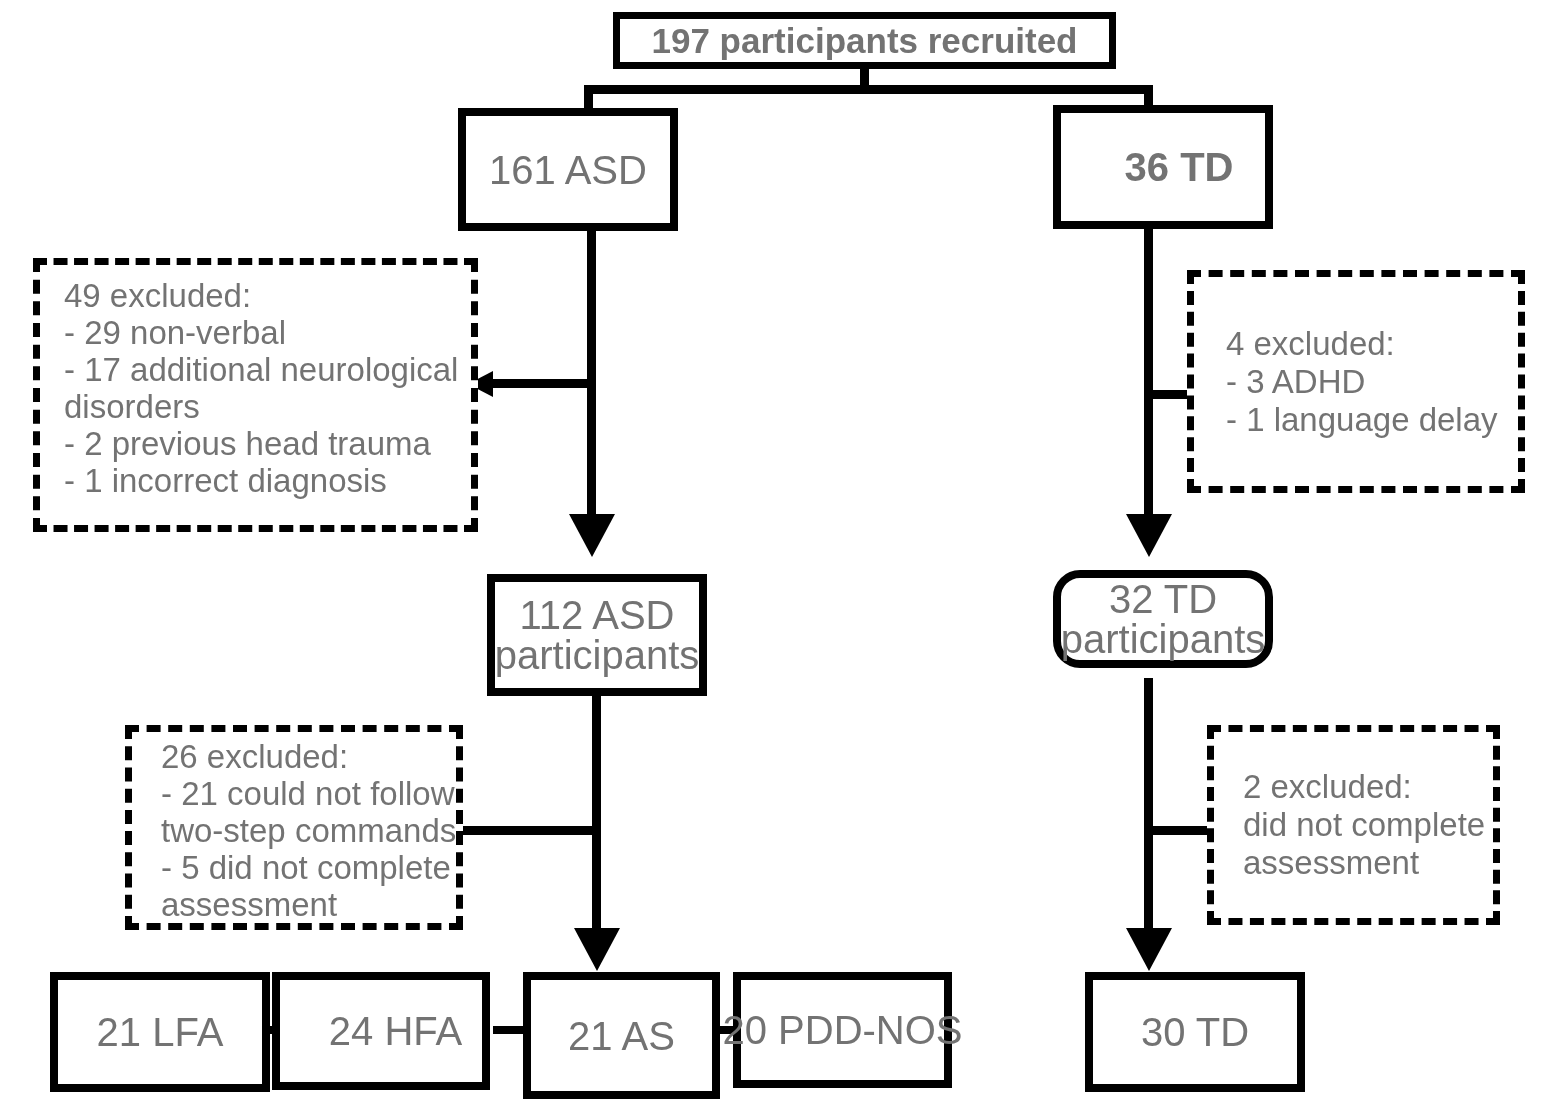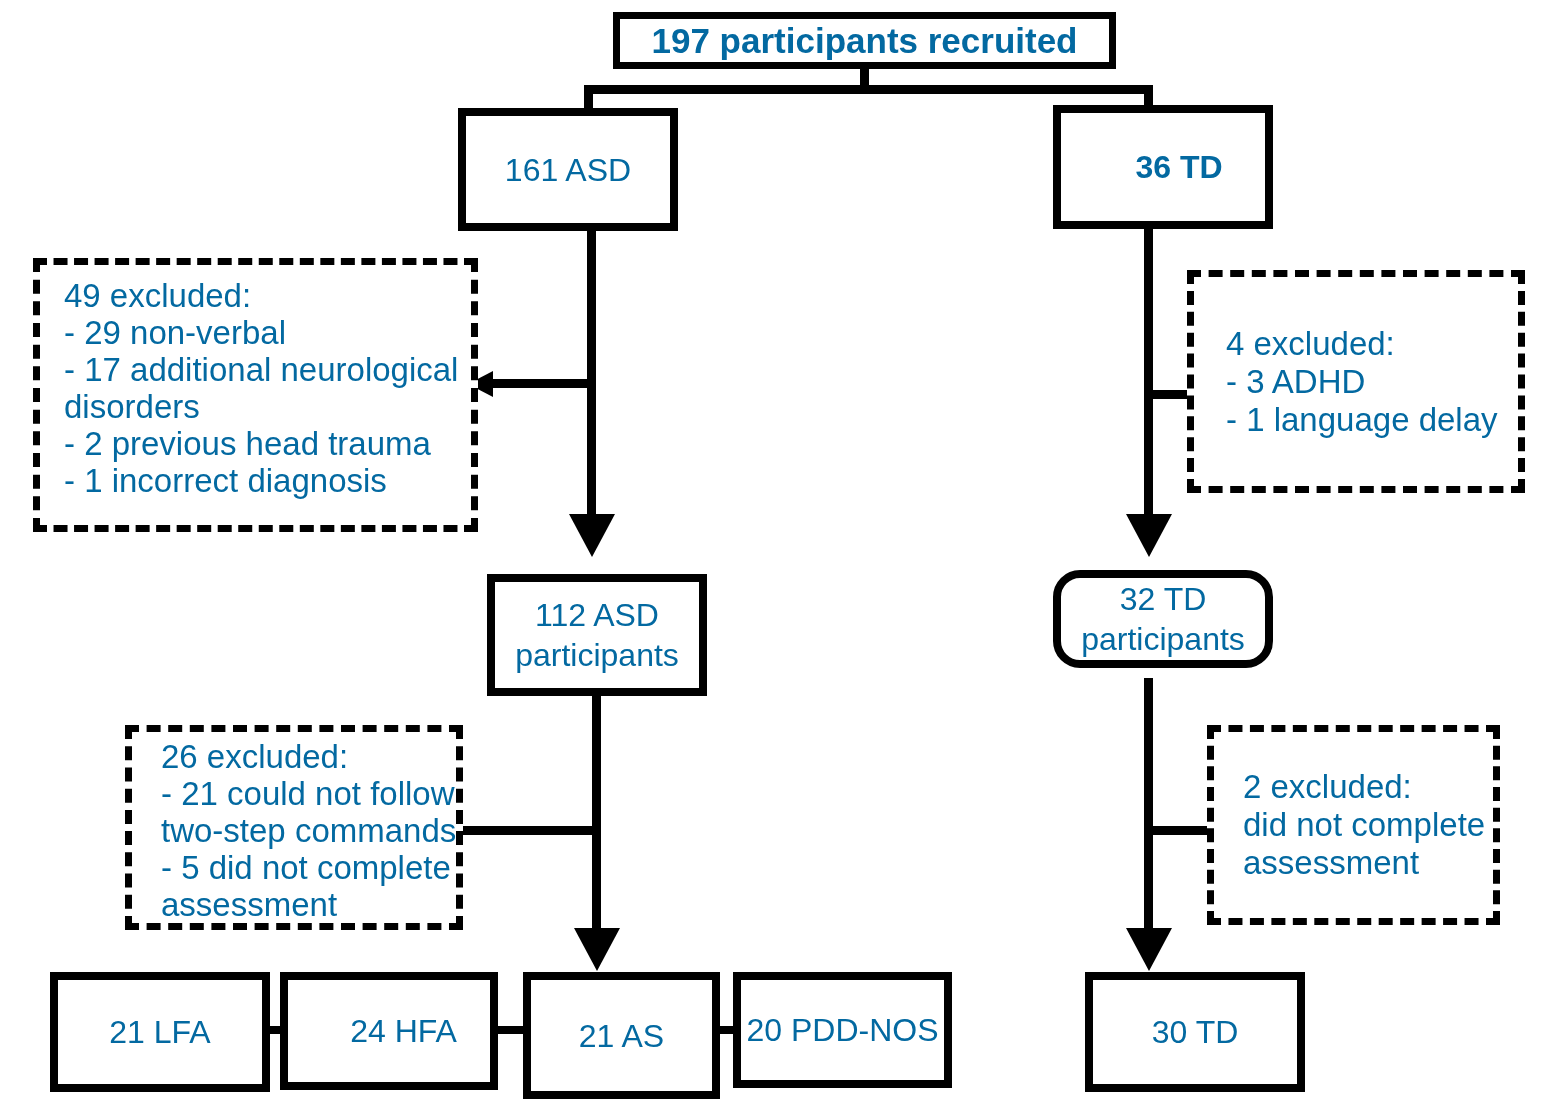--- a/index.html
+++ b/index.html
@@ -3,32 +3,32 @@
 <meta charset="utf-8">
 <style>
   html, body { margin: 0; padding: 0; }
   body { background: #888; font-family: "Liberation Sans", sans-serif; }
   #canvas {
     position: relative;
     width: 1553px;
     height: 1099px;
     background: #ffffff;
     overflow: hidden;
-    color: #0369a1;
+    color: #737373;
   }
   .node {
     position: absolute;
     box-sizing: border-box;
     border: 8px solid #000000;
     background: #ffffff;
     display: flex;
     flex-direction: column;
     align-items: center;
     justify-content: center;
-    font-size: 32px;
+    font-size: 40px;
     line-height: 40px;
     text-align: center;
     white-space: nowrap;
     z-index: 2;
   }
   .node.title { border-width: 7px; font-weight: bold; font-size: 35px; }
   .node.bold { font-weight: bold; }
   .dashed {
     position: absolute;
     box-sizing: border-box;
@@ -134,21 +134,21 @@
 
   <div class="dashed vcenter" style="left:1207px; top:725px; width:293px; height:200px; padding-left:29px;">
     <div>2 excluded:</div>
     <div>did not complete</div>
     <div>assessment</div>
   </div>
 
   <div class="node" style="left:50px; top:972px; width:220px; height:120px;">
     <span>21 LFA</span>
   </div>
-  <div class="node" style="left:280px; top:972px; width:218px; height:118px;padding-left:29px;">
+  <div class="node" style="left:272px; top:972px; width:218px; height:118px;padding-left:29px;">
     <span>24 HFA</span>
   </div>
   <div class="node" style="left:523px; top:972px; width:197px; height:127px;">
     <span>21 AS</span>
   </div>
   <div class="node" style="left:733px; top:972px; width:219px; height:116px;">
     <span>20 PDD-NOS</span>
   </div>
   <div class="node" style="left:1053px; top:972px; width:220px; height:120px;margin-left:32px;">
     <span>30 TD</span>

